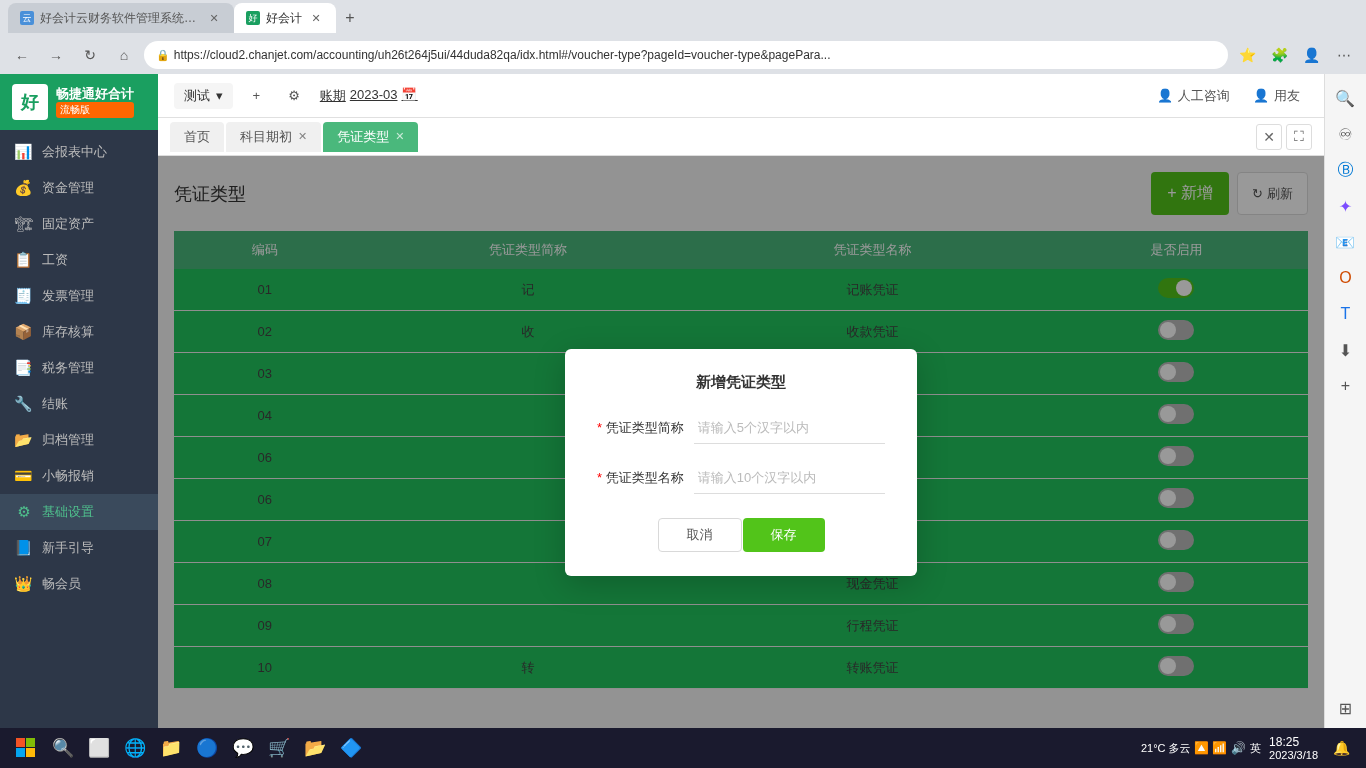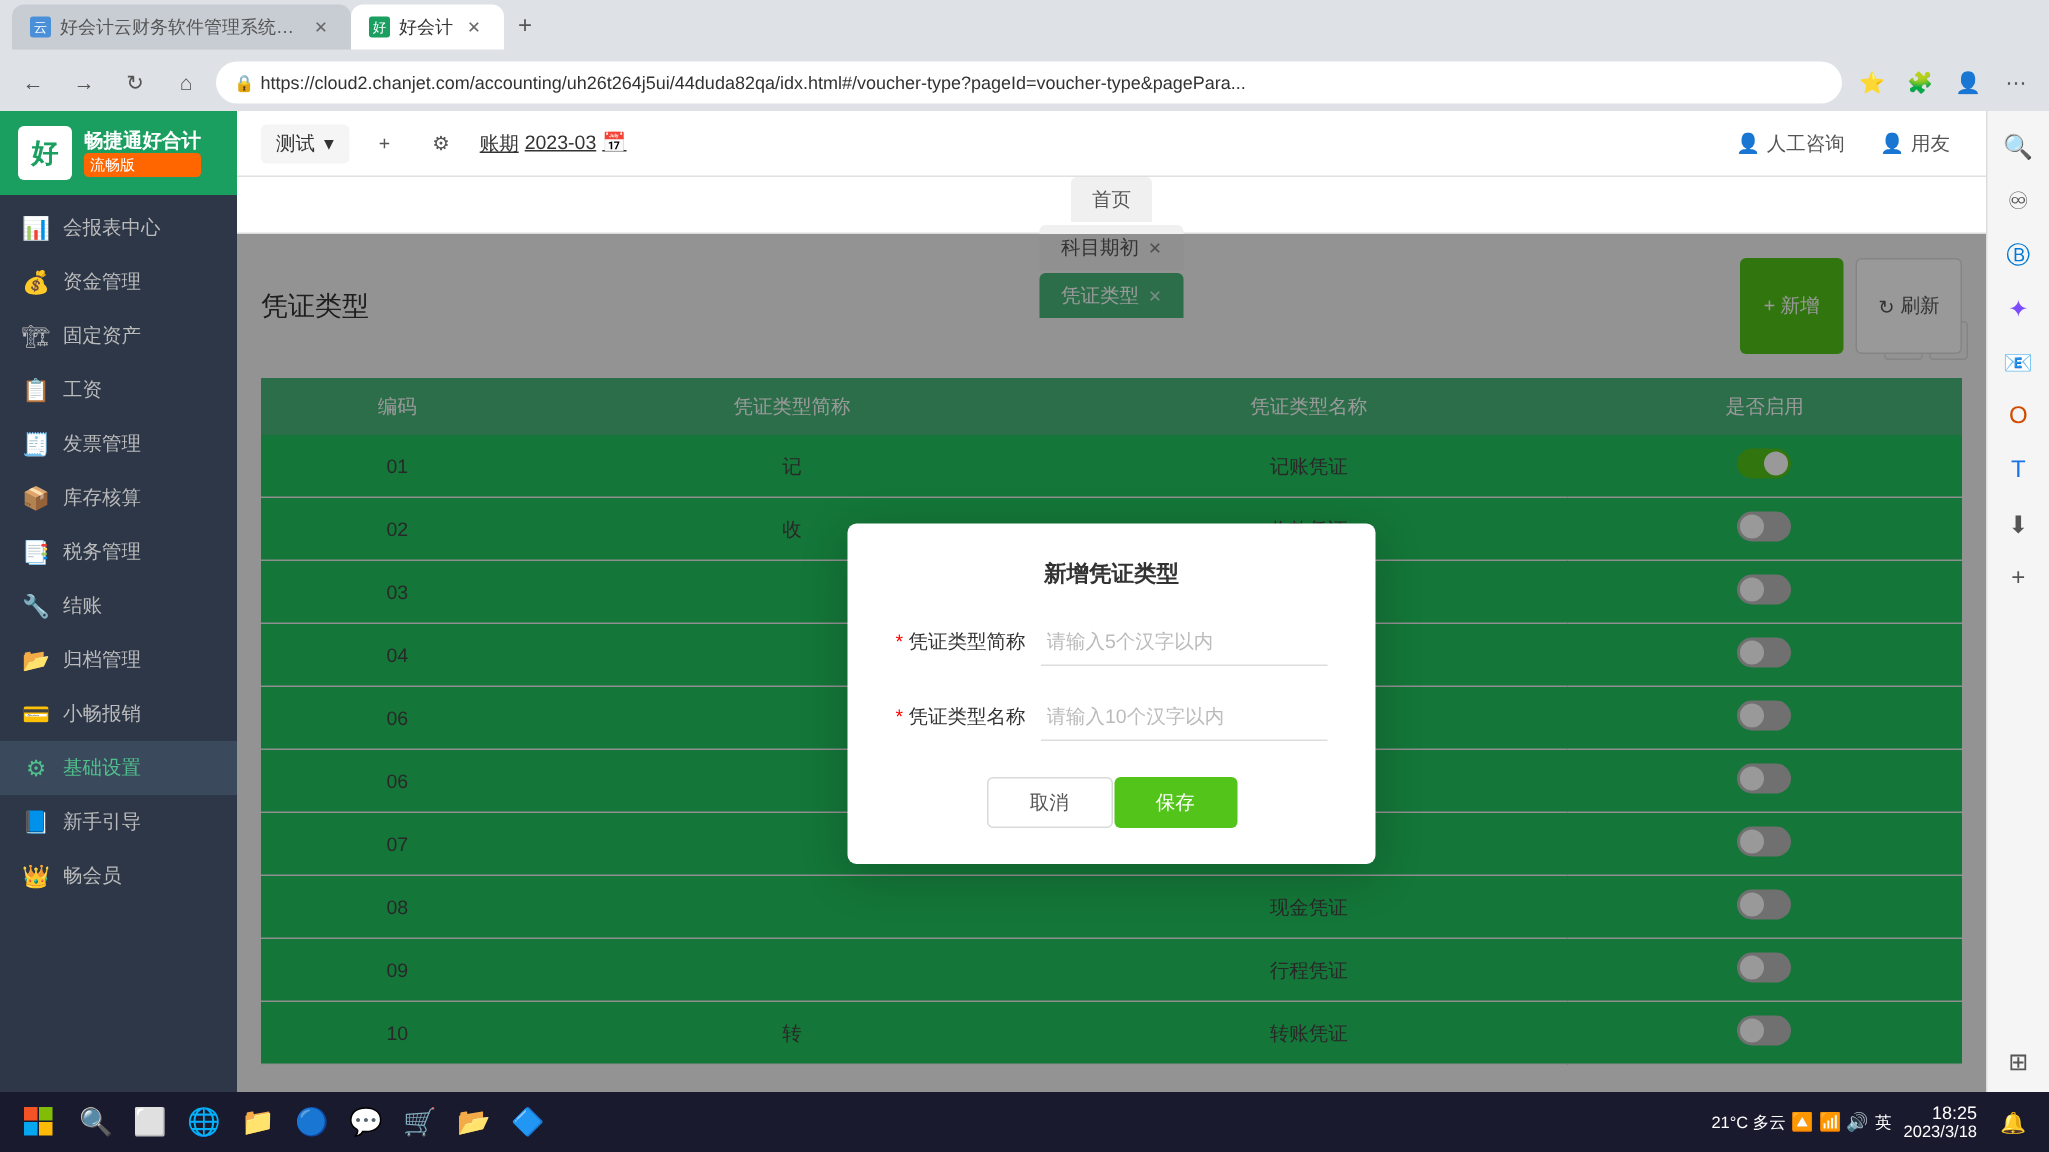--- a/index.html
+++ b/index.html
@@ -40,34 +40,34 @@
 
     
     .main-content { flex: 1; display: flex; flex-direction: column; background: #f5f5f5; overflow: hidden; margin-right: 42px; }
     .app-header { background: #fff; border-bottom: 1px solid #e0e0e0; display: flex; align-items: center; padding: 0 16px; height: 44px; gap: 12px; }
     .company-selector { display: flex; align-items: center; gap: 6px; background: #f5f5f5; border-radius: 4px; padding: 4px 10px; cursor: pointer; font-size: 13px; color: #333; }
     .header-actions { display: flex; align-items: center; gap: 8px; margin-left: auto; }
     .header-btn { display: flex; align-items: center; gap: 4px; cursor: pointer; color: #555; font-size: 13px; padding: 4px 8px; border-radius: 4px; }
     .period-badge { display: flex; align-items: flex-start; gap: 4px; color: #333; font-size: 13px; text-decoration: underline; }
 
     
-    .page-tabs { background: #fff; border-bottom: 1px solid #ddd; display: flex; align-items: center; padding: 0 12px; height: 38px; gap: 2px; flex-direction: column; }
+    .page-tabs { background: #fff; border-bottom: 1px solid #ddd; display: flex; align-items: center; padding: 0 12px; height: 38px; gap: 2px; }
     .page-tab { padding: 6px 14px; border-radius: 4px 4px 0 0; cursor: pointer; font-size: 13px; display: flex; align-items: center; gap: 6px; }
     .page-tab.active { background: #4ab87c; color: #fff; }
     .page-tab.inactive { color: #555; background: #f0f0f0; }
     .page-tab-close { font-size: 11px; cursor: pointer; opacity: 0.7; }
     .expand-btns { margin-left: auto; display: flex; gap: 4px; }
     .expand-btn { width: 26px; height: 26px; border: 1px solid #ddd; border-radius: 3px; display: flex; align-items: center; justify-content: center; cursor: pointer; font-size: 14px; color: #666; }
 
     
     .page-content { flex: 1; overflow: auto; padding: 16px; position: relative; }
     .page-header { display: flex; align-items: center; justify-content: space-between; margin-bottom: 16px; }
     .page-title { font-size: 18px; color: #333; font-weight: 500; }
     .page-actions { display: flex; gap: 8px; }
-    .btn-primary { background: #52c41a; color: #fff; border: none; padding: 23px 16px; border-radius: 4px; cursor: pointer; font-size: 13px; display: flex; align-items: center; gap: 4px; }
+    .btn-primary { background: #52c41a; color: #fff; border: none; padding: 11px 16px; border-radius: 4px; cursor: pointer; font-size: 16px; display: flex; align-items: center; gap: 4px; }
     .btn-default { background: #fff; color: #555; border: 1px solid #ddd; padding: 7px 14px; border-radius: 4px; cursor: pointer; font-size: 13px; display: flex; align-items: center; gap: 4px; }
 
     
     .data-table { width: 100%; border-collapse: collapse; background: #22c55e; }
     .data-table thead tr { background: #4ab87c; color: #fff; }
     .data-table thead th { padding: 10px 16px; text-align: center; font-weight: normal; font-size: 13px; }
     .data-table tbody tr { border-bottom: 1px solid #eee; }
     .data-table tbody td { padding: 9px 16px; text-align: center; color: #444; font-size: 13px; }
 
     
@@ -90,21 +90,21 @@
     .form-input::placeholder { color: #bbb; }
     .modal-actions { display: flex; justify-content: center; gap: 1px; margin-top: 24px; }
     .btn-cancel { background: #fff; border: 1px solid #d9d9d9; color: #555; padding: 7px 28px; border-radius: 4px; cursor: pointer; font-size: 13px; }
     .btn-save { background: #52c41a; border: none; color: #fff; padding: 7px 28px; border-radius: 4px; cursor: pointer; font-size: 13px; }
 
     
     .taskbar { height: 40px; background: #1a1a2e; display: flex; align-items: center; padding: 0 8px; gap: 4px; position: absolute; bottom: 0; left: 0; right: 0; z-index: 200; }
     .taskbar-start { width: 36px; height: 32px; display: flex; align-items: center; justify-content: center; cursor: pointer; }
     .taskbar-icon { width: 32px; height: 32px; display: flex; align-items: center; justify-content: center; cursor: pointer; border-radius: 4px; font-size: 18px; }
     .taskbar-right { margin-left: auto; display: flex; align-items: center; gap: 8px; color: #fff; font-size: 12px; }
-    .taskbar-clock { text-align: right; }
+    .taskbar-clock { text-align: left; }
     .taskbar-tray { display: flex; align-items: center; gap: 4px; }
   </style>
 </head>
 <body>
 
 <div class="browser-chrome">
   <div class="tab-bar">
     <div class="tab inactive">
       <span class="tab-favicon">云</span>
       <span style="max-width:160px;overflow:hidden;text-overflow:ellipsis;white-space:nowrap;">好会计云财务软件管理系统_会计</span>

